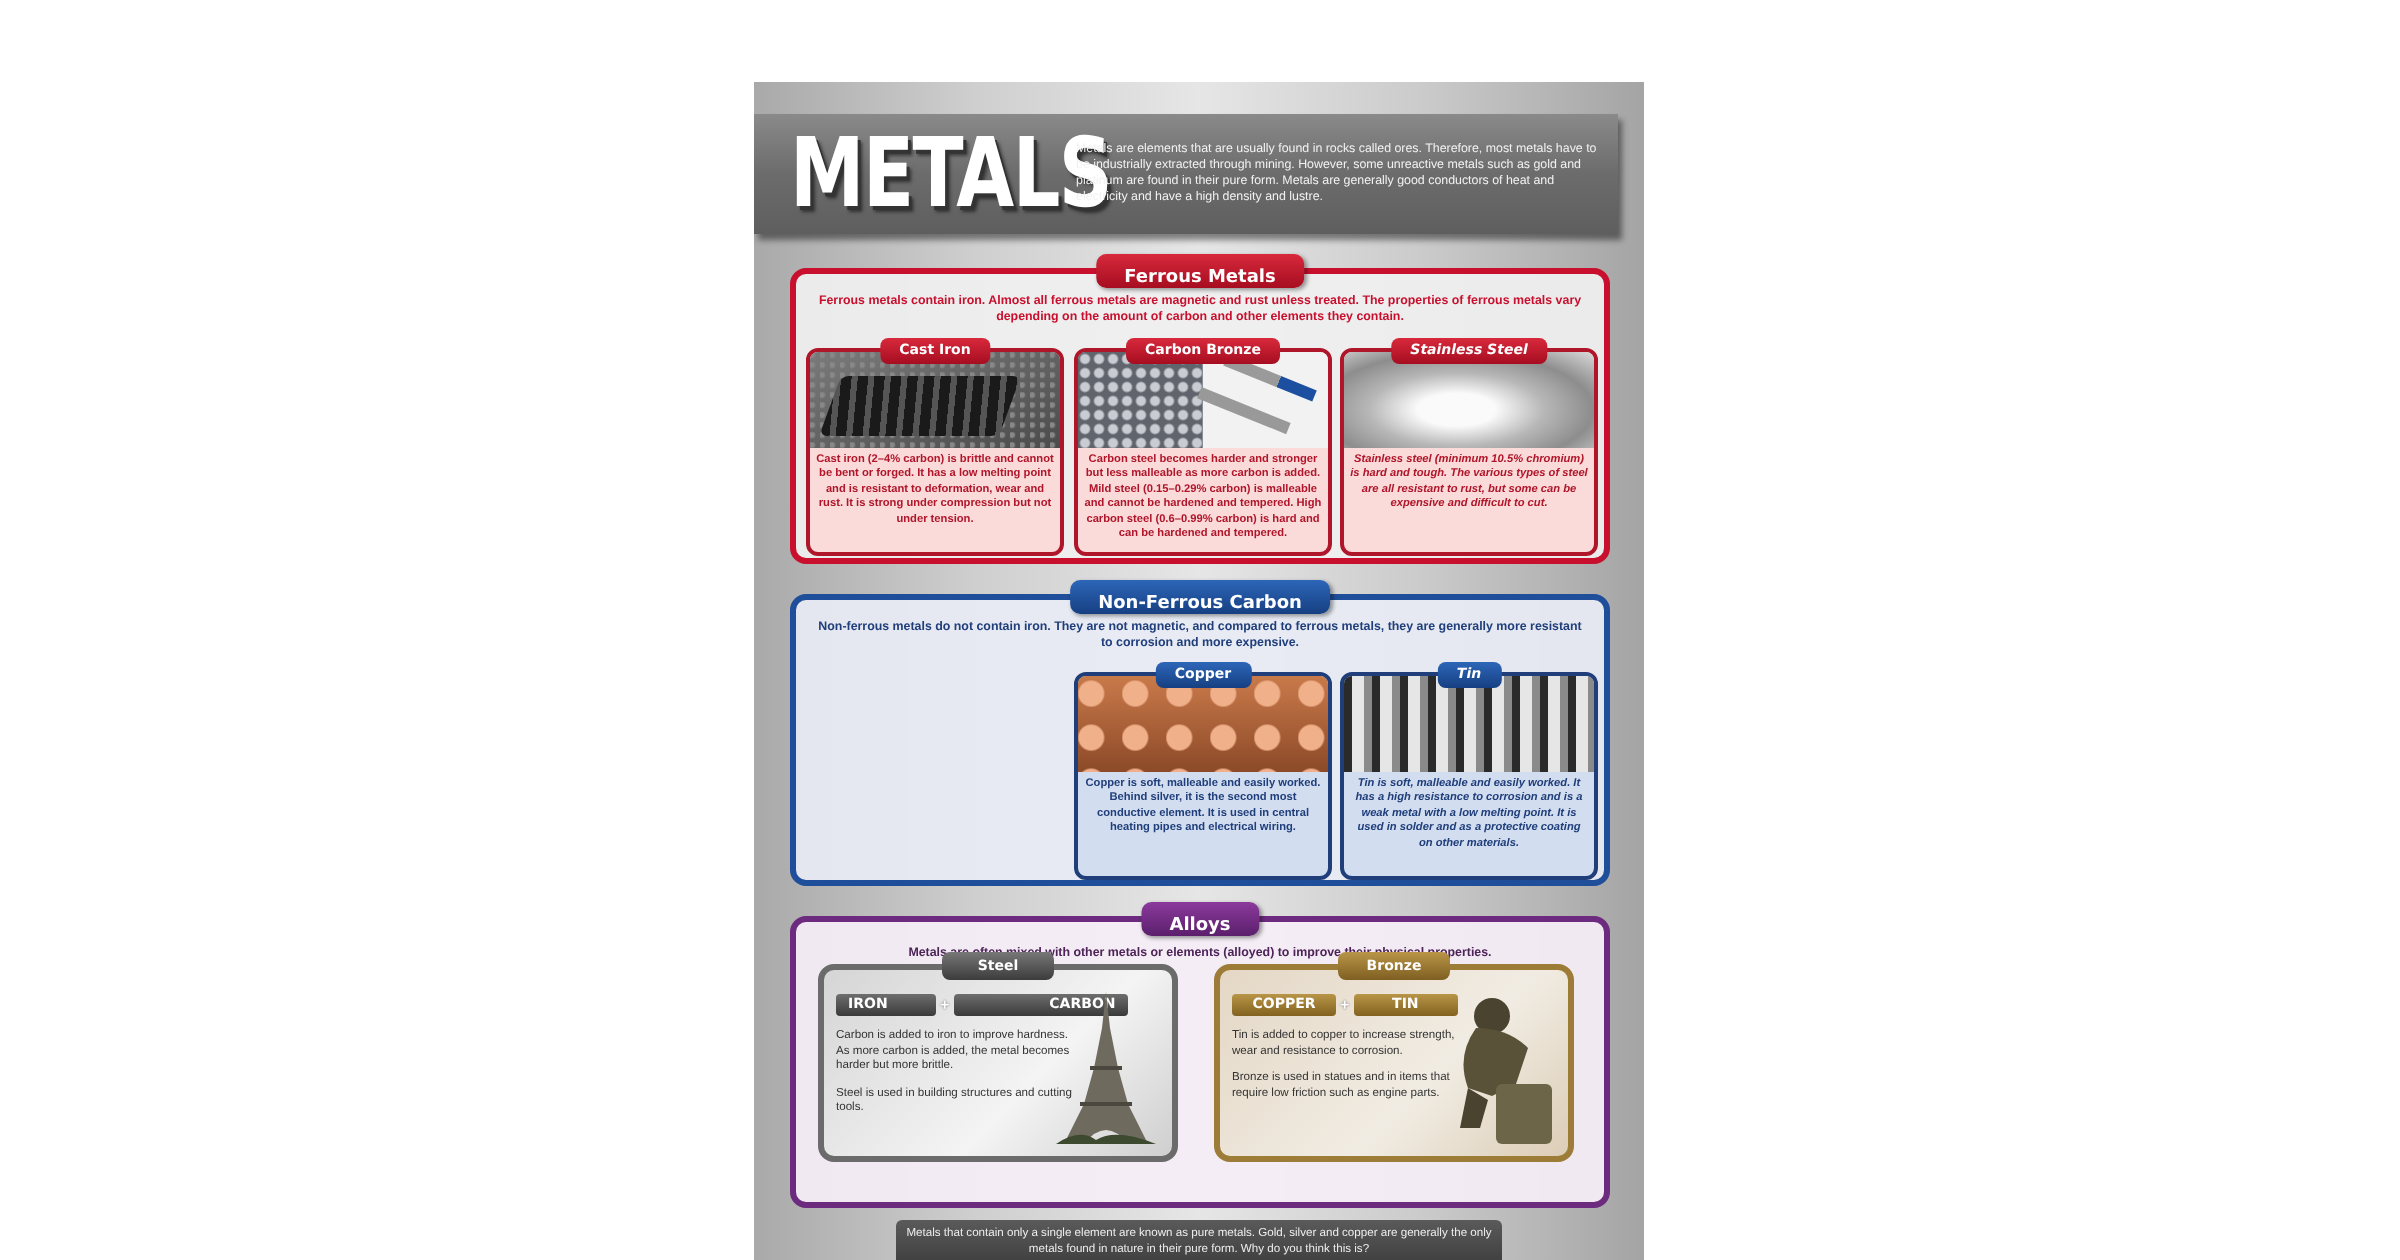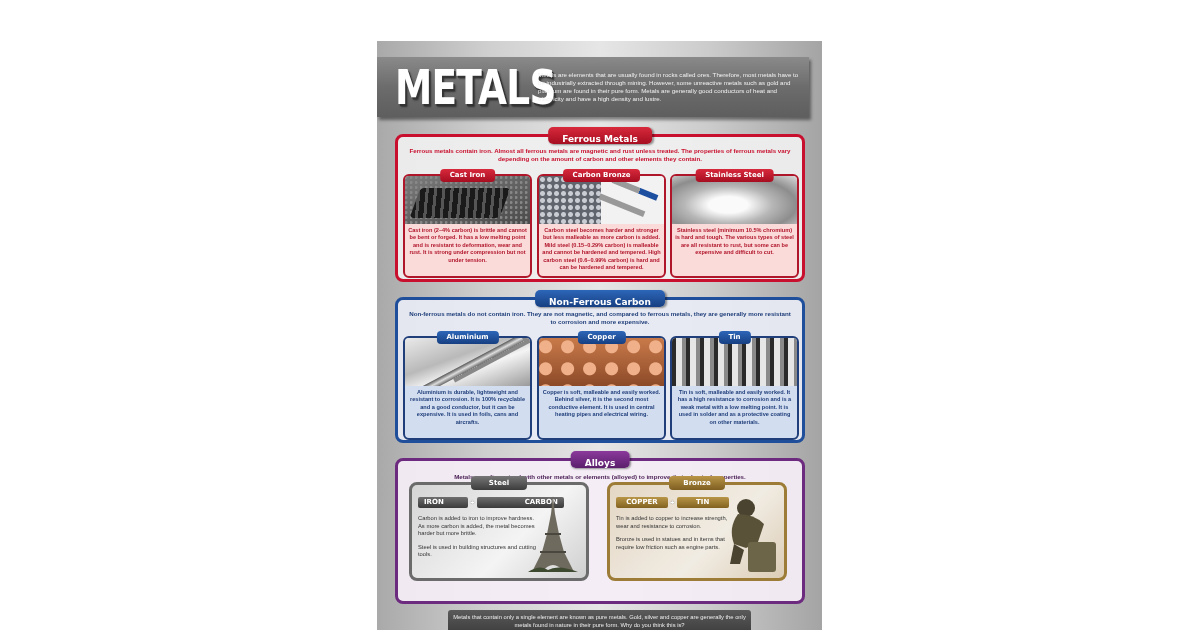--- a/index.html
+++ b/index.html
@@ -62,21 +62,21 @@
 
   
   .card {
     position: absolute; top: 37px; width: 129px; height: 104px;
     border-radius: 6px; border: 2px solid;
   }
   .ferrous .card { border-color: #b0162a; background: #fbdada; }
   .nonferrous .card { border-color: #1f3e7a; background: #d2ddf0; top: 36px; }
   .card.c1 { left: 5px; }
   .card.c2 { left: 139px; }
-  .card.c3 { left: 272px; }
+  .card.c3 { left: 272px; font-style: italic; }
 
   .card-tab {
     position: absolute; top: -7px; left: 50%; transform: translateX(-50%);
     height: 13px; padding: 0 10px; border-radius: 4px;
     font-family: "DejaVu Sans", sans-serif; font-weight: bold; font-size: 7px;
     color: #fff; line-height: 13px; white-space: nowrap; z-index: 2;
   }
   .ferrous .card-tab { background: linear-gradient(#d8293c, #a60d20); }
   .nonferrous .card-tab { background: linear-gradient(#2d66b8, #163f82); }
 
@@ -199,25 +199,20 @@
       <div class="card-tab">Stainless Steel</div>
       <div class="card-photo ph-stainless"></div>
       <div class="card-text">Stainless steel (minimum 10.5% chromium) is hard and tough. The various types of steel are all resistant to rust, but some can be expensive and difficult to cut.</div>
     </div>
   </div>
 
   <div class="section nonferrous">
     <div class="section-tab">Non-Ferrous Carbon</div>
     <div class="section-intro">Non-ferrous metals do not contain iron. They are not magnetic, and compared to ferrous metals, they are generally more resistant to corrosion and more expensive.</div>
 
-    <div class="card c1">
-      <div class="card-tab">Aluminium</div>
-      <div class="card-photo ph-aluminium"></div>
-      <div class="card-text">Aluminium is durable, lightweight and resistant to corrosion. It is 100% recyclable and a good conductor, but it can be expensive. It is used in foils, cans and aircrafts.</div>
-    </div>
     <div class="card c2">
       <div class="card-tab">Copper</div>
       <div class="card-photo ph-copper"></div>
       <div class="card-text">Copper is soft, malleable and easily worked. Behind silver, it is the second most conductive element. It is used in central heating pipes and electrical wiring.</div>
     </div>
     <div class="card c3">
       <div class="card-tab">Tin</div>
       <div class="card-photo ph-tin"></div>
       <div class="card-text">Tin is soft, malleable and easily worked. It has a high resistance to corrosion and is a weak metal with a low melting point. It is used in solder and as a protective coating on other materials.</div>
     </div>

